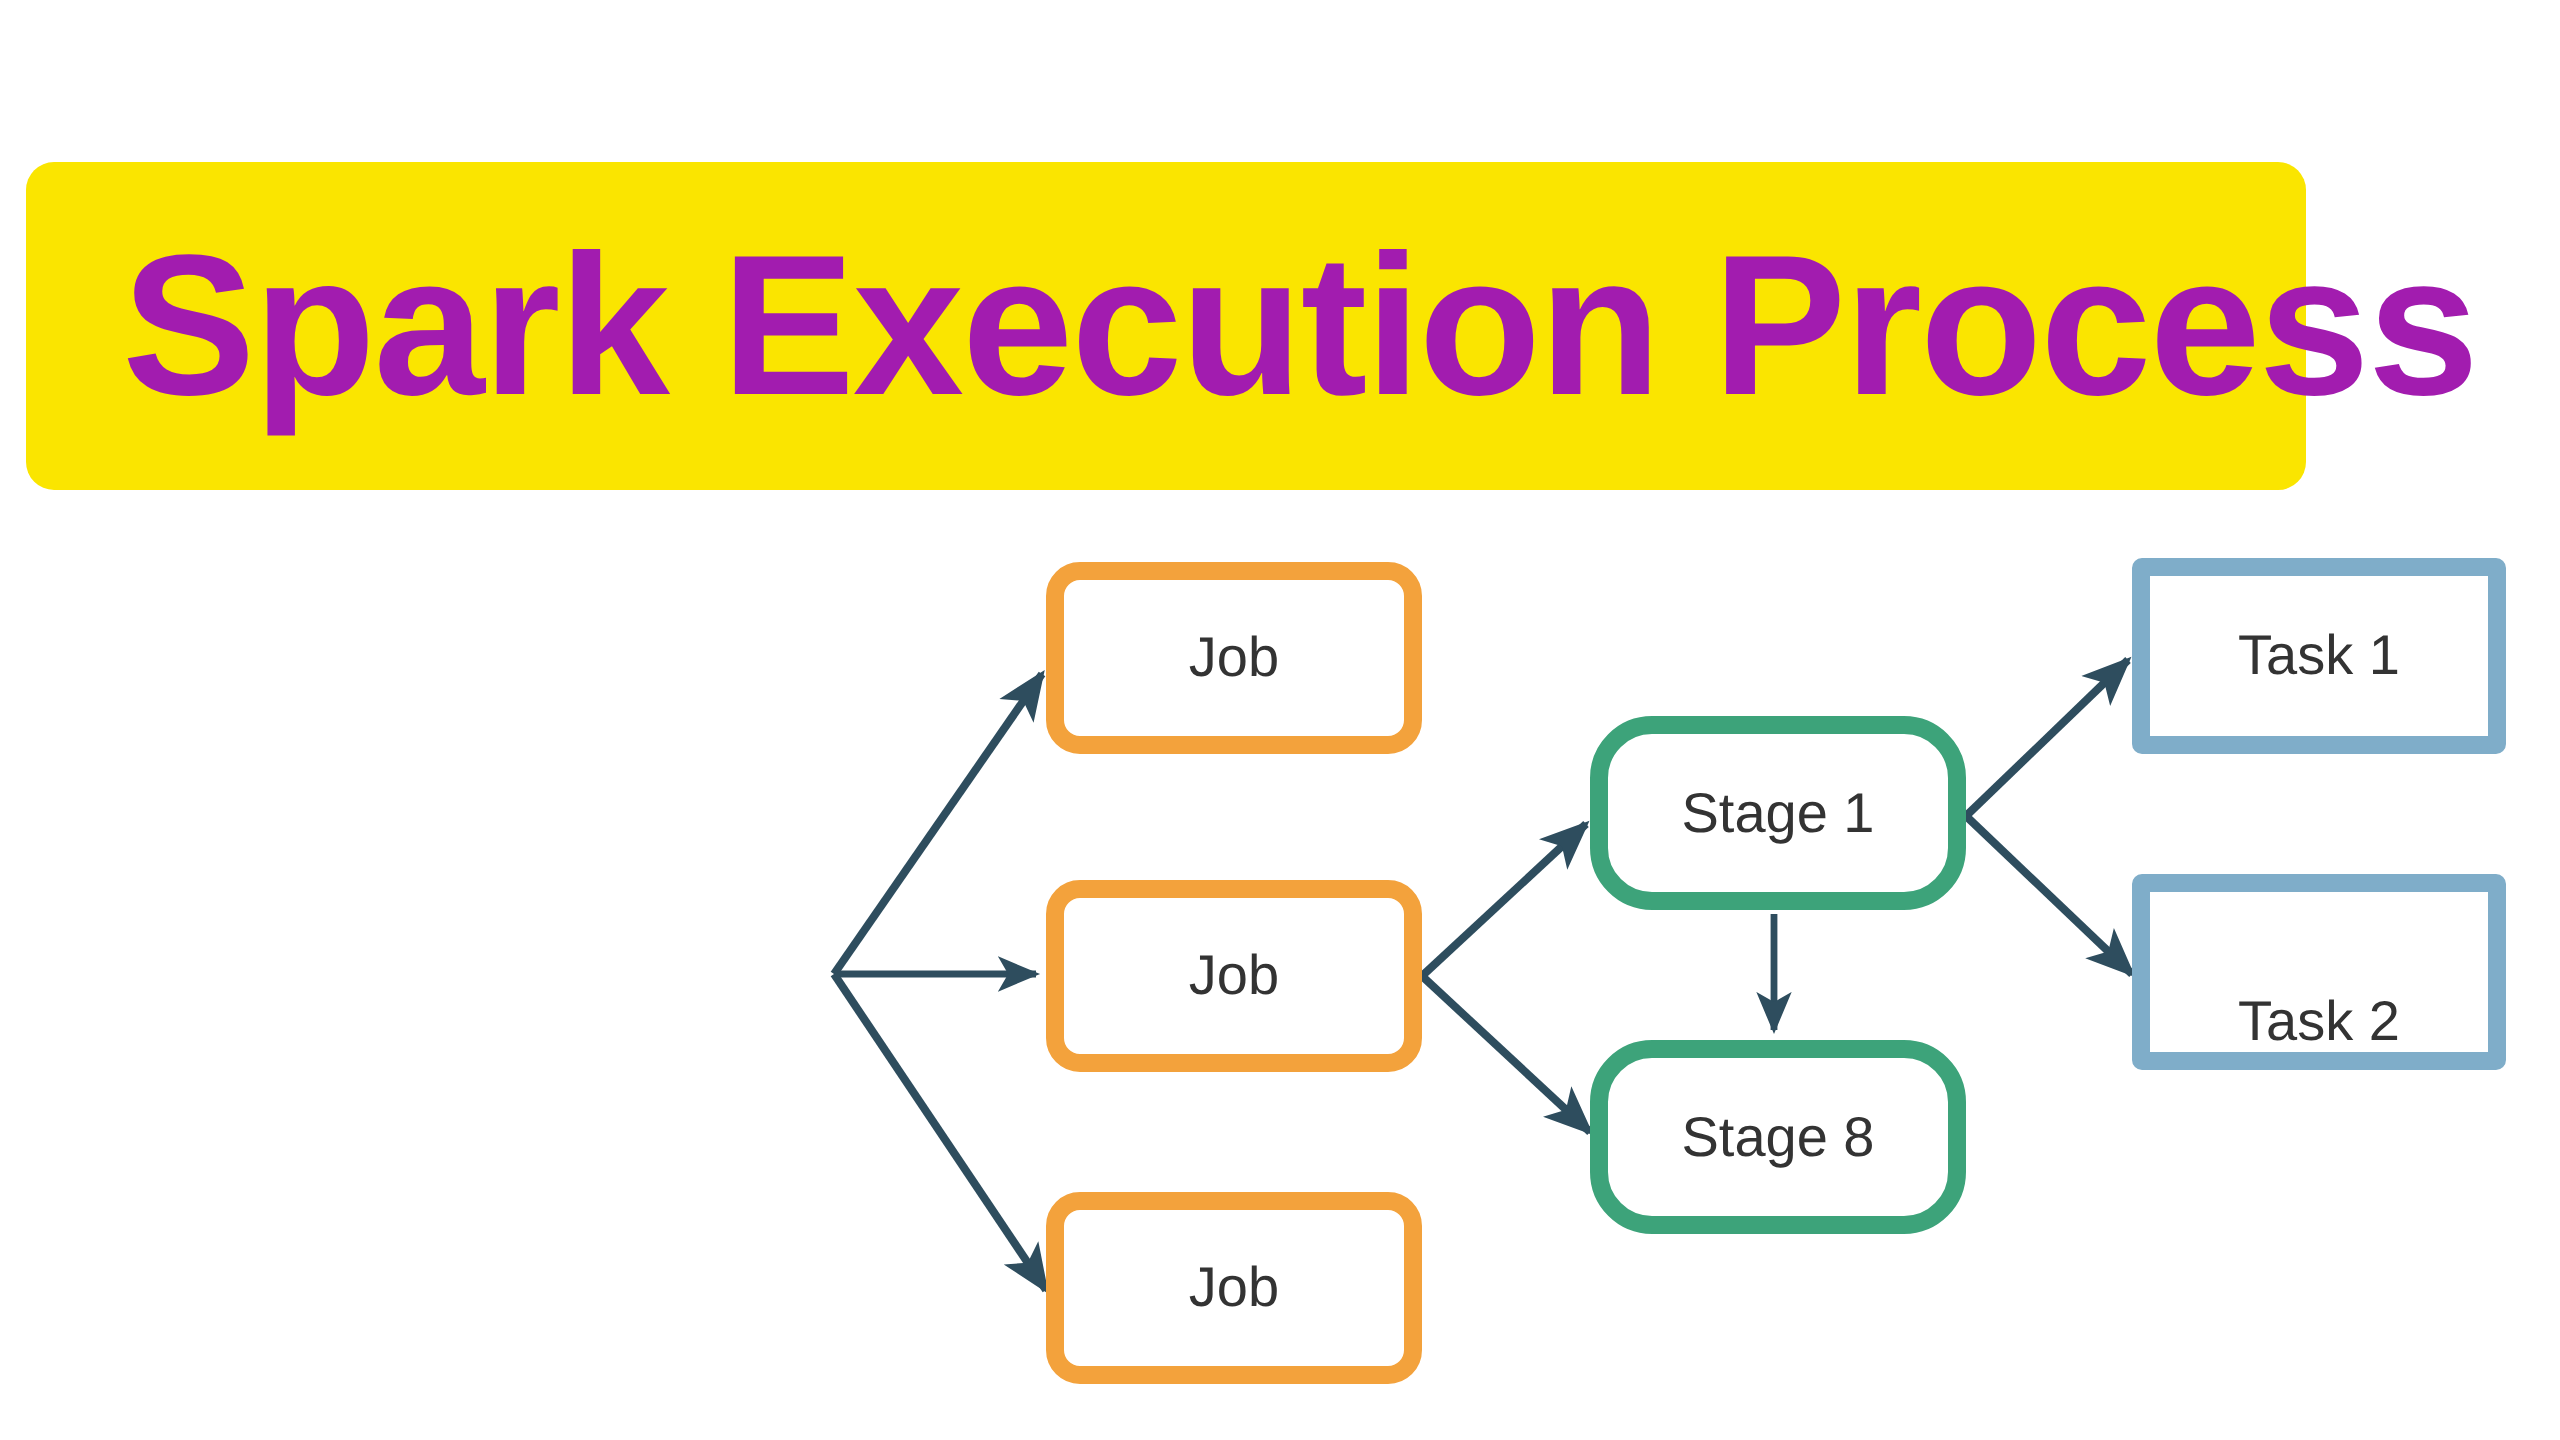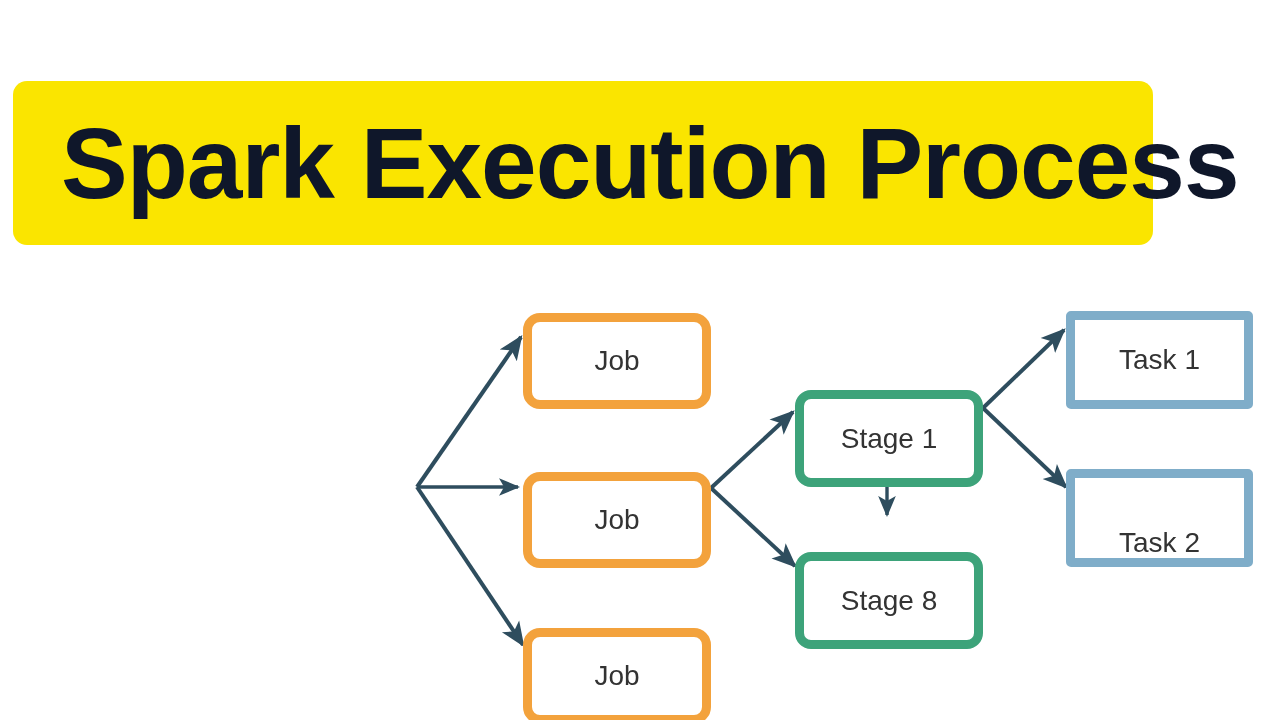--- a/index.html
+++ b/index.html
@@ -33,37 +33,36 @@
     display: flex;
     align-items: center;
     box-sizing: border-box;
     padding-left: 48px;
   }
   .title-text {
     font-family: "Liberation Sans Narrow", "Liberation Sans", sans-serif;
     font-weight: bold;
     font-size: 100px;
     line-height: 1;
-    color: #0f172a;
+    color: #a21caf;
     letter-spacing: -1px;
     white-space: nowrap;
     transform: scaleX(1.0);
     transform-origin: left center;
   }
   .node {
     position: absolute;
     box-sizing: border-box;
     background: #ffffff;
     display: flex;
     align-items: center;
     justify-content: center;
     text-align: center;
     color: #333333;
     font-family: "Liberation Sans", sans-serif;
-    margin-top: 32px;
   }
   .node-label {
     color: #333333;
     line-height: 1.12;
     white-space: pre-line;
   }
 
   .node-app {
     left: 72px;
     top: 357px;
@@ -83,21 +82,21 @@
   }
   .node-job .node-label { font-size: 28px; }
   .job-1 { top: 281px; }
   .job-2 { top: 440px; }
   .job-3 { top: 596px; }
 
   .node-stage {
     width: 188px;
     height: 97px;
     border: 9px solid #3da37a;
-    border-radius: 16px;
+    border-radius: 31px;
     left: 795px;
   }
   .node-stage .node-label { font-size: 28px; }
   .stage-1 { top: 358px; }
   .stage-2 { top: 520px; }
 
   .node-task {
     width: 187px;
     height: 98px;
     border: 9px solid #7fadc9;

